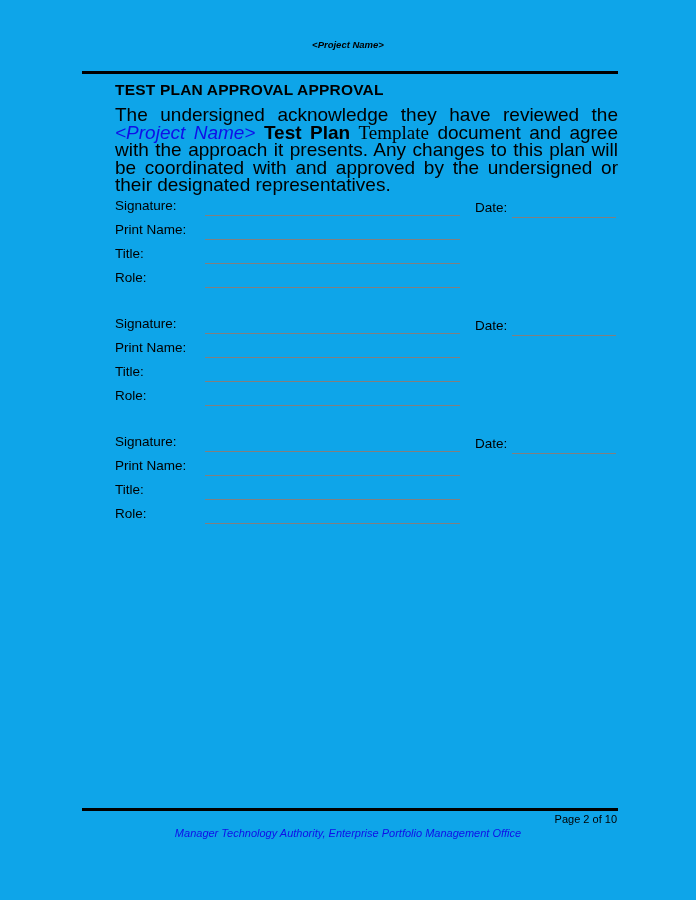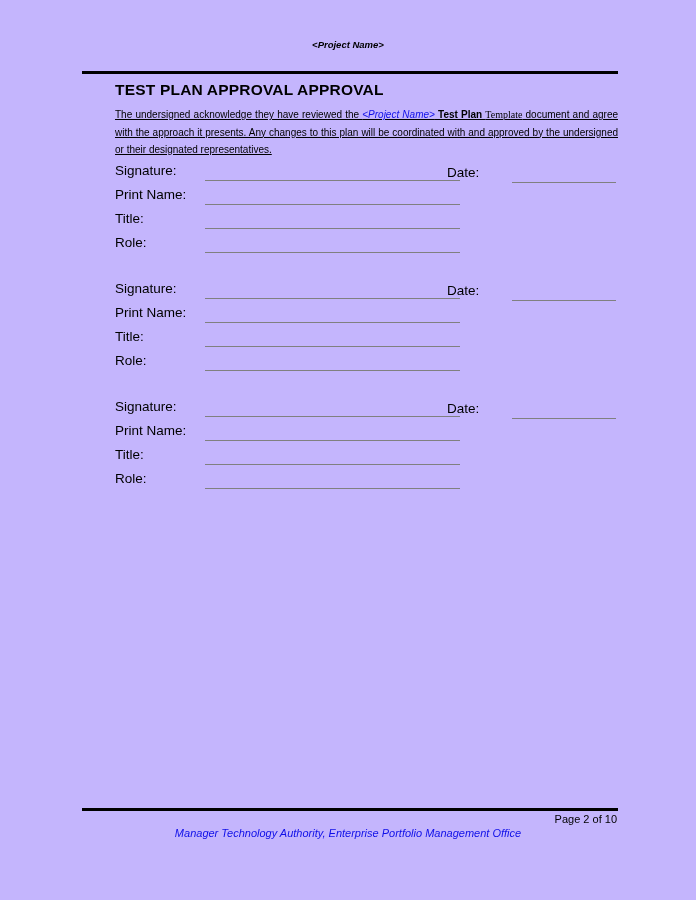--- a/index.html
+++ b/index.html
@@ -1,19 +1,19 @@
 <!DOCTYPE html>
 <html><head>
 <meta charset="utf-8">
 <style>
   html,body{margin:0;padding:0;background:#ffffff;}
   .page{
     position:relative;
     width:696px;height:900px;
-    background:#c4b5fd;
+    background:#0ea5e9;
     color:#000;
     font-family:"Liberation Sans","DejaVu Sans",sans-serif;
     overflow:hidden;
   }
   
   .running-head{
     position:absolute;top:39px;left:0;width:100%;
     text-align:center;
     font-size:9.5px;font-weight:bold;font-style:italic;
   }
@@ -25,23 +25,22 @@
   .content{
     position:absolute;top:81px;left:115px;width:503px;
   }
   .doc-title{
     margin:0 0 7px 0;
     font-size:15.5px;font-weight:bold;
     letter-spacing:0.2px;
   }
   .intro{
     margin:0 0 2px 0;
-    font-size:10px;line-height:17.5px;
+    font-size:19px;line-height:17.5px;
     text-align:justify;
-    text-decoration:underline;
   }
   .proj-placeholder{color:#0f0fe8;font-style:italic;}
   .bold-seg{font-weight:bold;}
   .serif-seg{font-family:"Liberation Serif","DejaVu Serif",serif;}
   .instructions{
     margin:0 0 16px 0;
     font-size:13.5px;line-height:17.5px;
     text-align:justify;
     color:#0f0fe8;font-style:italic;
     white-space:pre-wrap;
@@ -49,21 +48,21 @@
   
   .sig-block{position:relative;margin:0 0 22px 0;}
   .sig-row{position:relative;height:24px;text-align:right;}
   .sig-label{
     position:absolute;left:0;top:2px;
     font-size:13.5px;line-height:16px;
   }
   .rule-line{position:absolute;border-top:1px solid #808080;height:0;}
   .field-line{left:90px;top:19px;width:255px;}
   .date-label{
-    position:absolute;left:332px;top:4px;
+    position:absolute;left:360px;top:4px;
     font-size:13.5px;line-height:16px;
   }
   .date-line{left:397px;top:21px;width:104px;}
   
   .foot-rule{
     position:absolute;top:808px;left:82px;width:536px;height:3px;
     background:#000;
   }
   .page-number{
     position:absolute;top:813px;right:79px;

